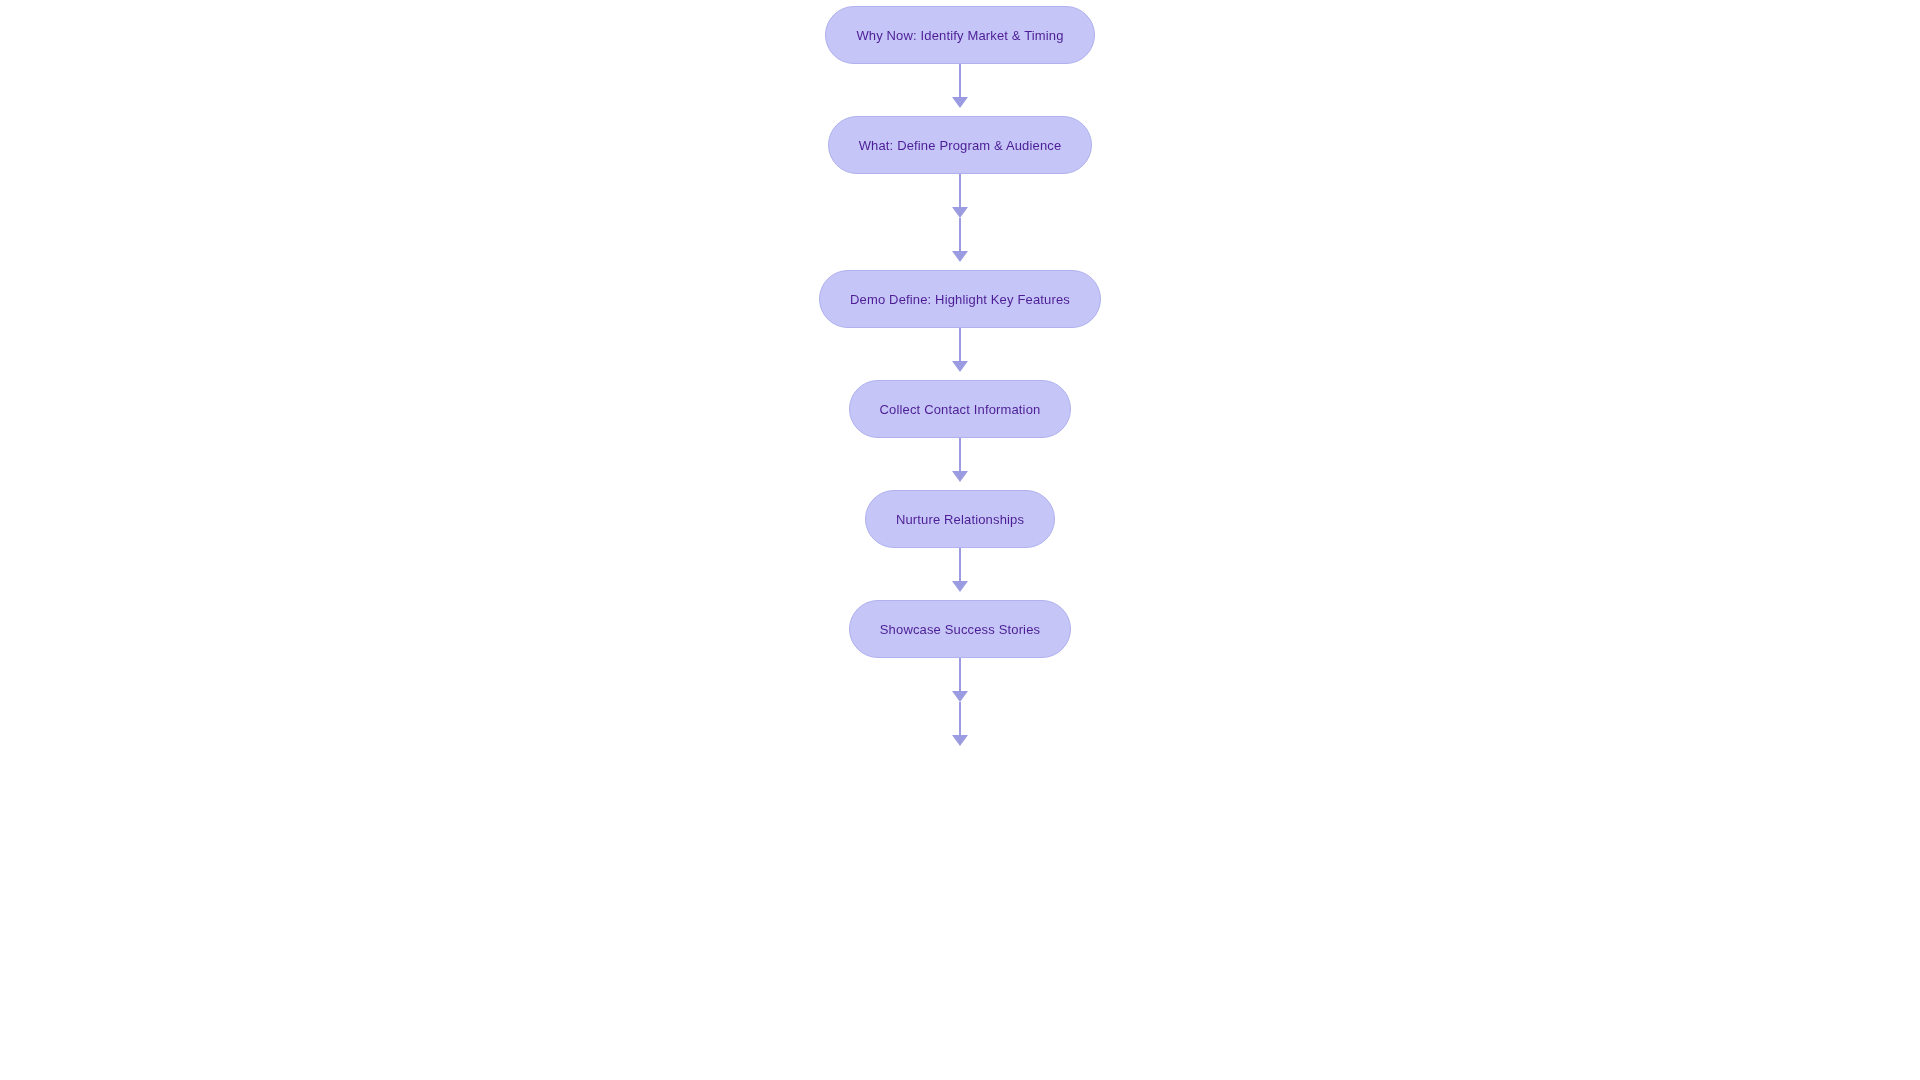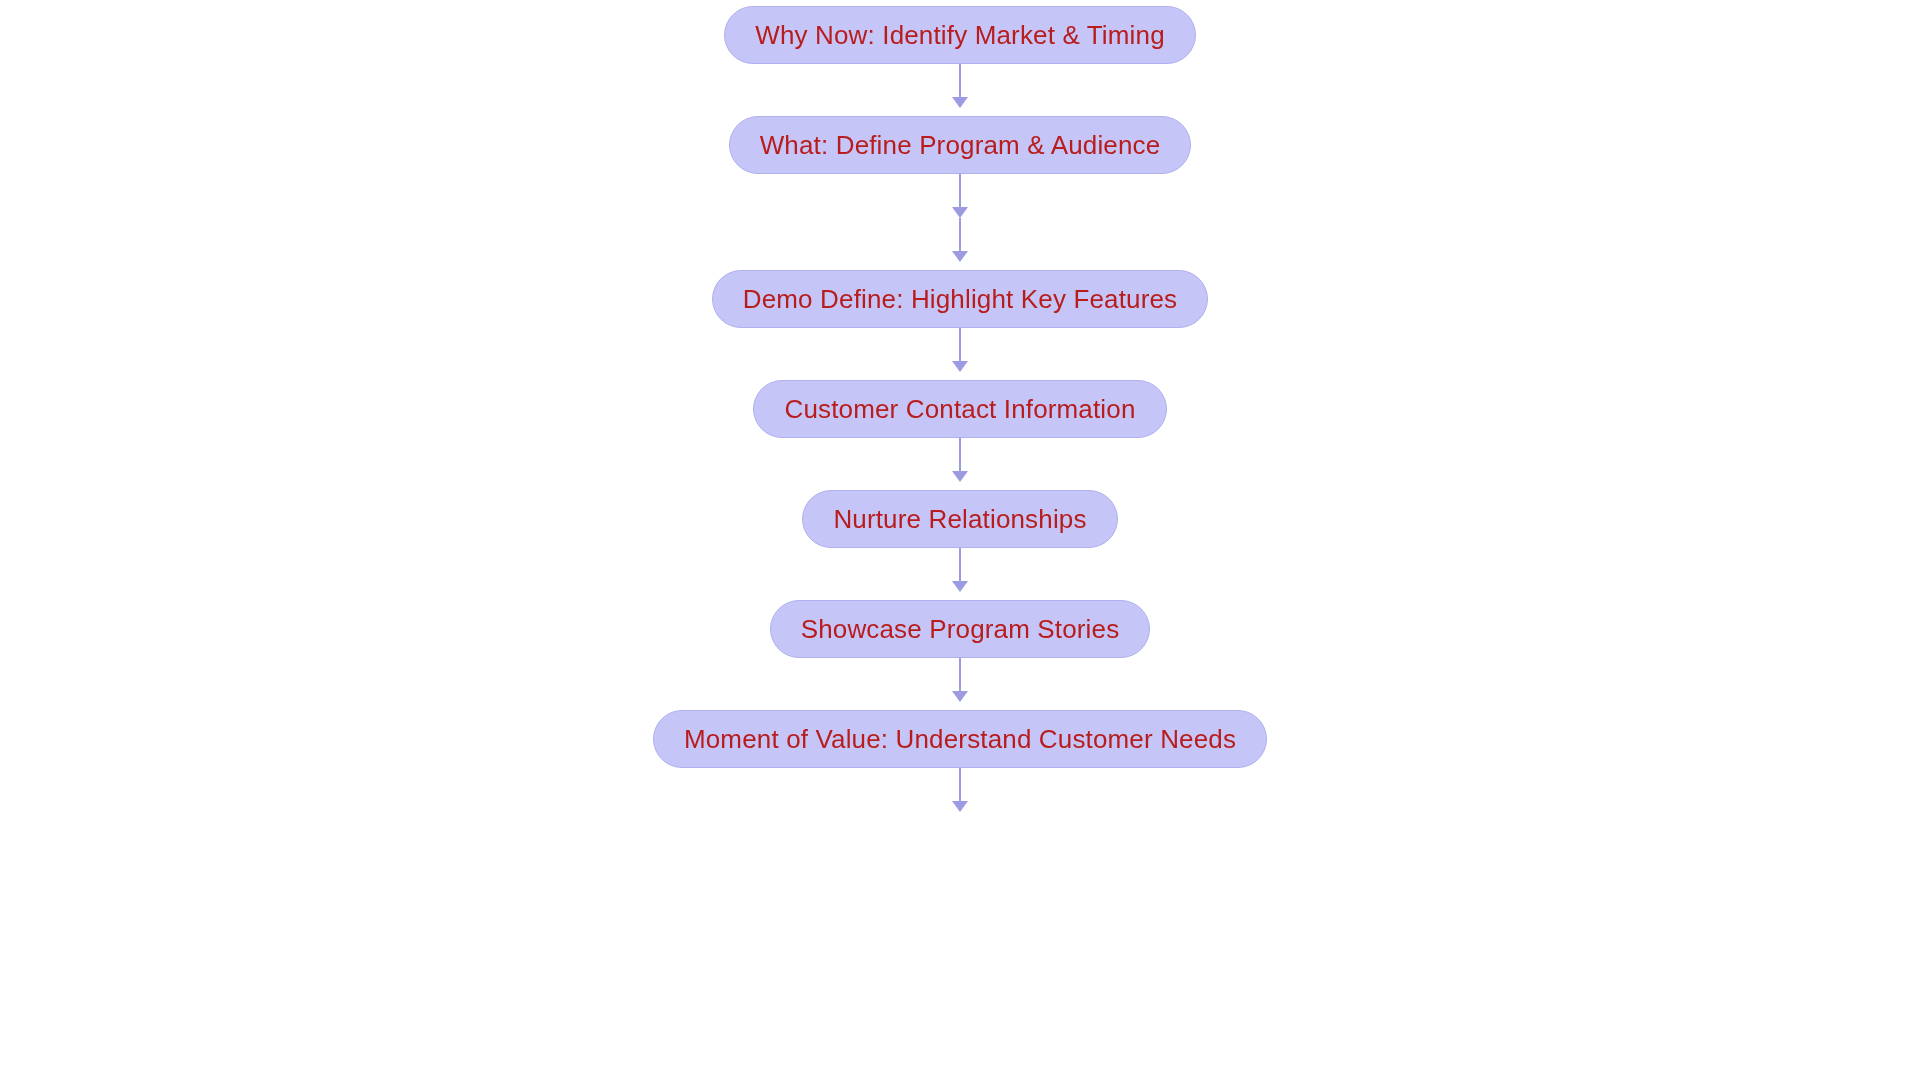--- a/index.html
+++ b/index.html
@@ -43,23 +43,23 @@
     background: #c5c6f7;
     border: 1px solid #b0b1ee;
     border-radius: 29px;
     padding: 0 30px;
     white-space: nowrap;
     z-index: 2;
     margin-top: 8px;
   }
 
   .flow-node-label {
-    font-size: 26px;
+    font-size: 13px;
     font-weight: 400;
-    color: #b91c1c;
+    color: #4c1d95;
     letter-spacing: 0.15px;
     line-height: 1;
     user-select: none;
   }
 
   .flow-connector {
     position: relative;
     width: 24px;
     height: 44px;
     display: flex;
@@ -117,49 +117,46 @@
     <div class="flow-node">
       <span class="flow-node-label">Demo Define: Highlight Key Features</span>
     </div>
 
     <div class="flow-connector">
       <div class="connector-line"></div>
       <div class="connector-arrowhead"></div>
     </div>
 
     <div class="flow-node">
-      <span class="flow-node-label">Customer Contact Information</span>
+      <span class="flow-node-label">Collect Contact Information</span>
     </div>
 
     <div class="flow-connector">
       <div class="connector-line"></div>
       <div class="connector-arrowhead"></div>
     </div>
 
     <div class="flow-node">
       <span class="flow-node-label">Nurture Relationships</span>
     </div>
 
     <div class="flow-connector">
       <div class="connector-line"></div>
       <div class="connector-arrowhead"></div>
     </div>
 
     <div class="flow-node">
-      <span class="flow-node-label">Showcase Program Stories</span>
+      <span class="flow-node-label">Showcase Success Stories</span>
     </div>
 
     <div class="flow-connector">
       <div class="connector-line"></div>
       <div class="connector-arrowhead"></div>
     </div>
 
-    <div class="flow-node">
-      <span class="flow-node-label">Moment of Value: Understand Customer Needs</span>
-    </div>
 
     <div class="flow-connector">
       <div class="connector-line"></div>
       <div class="connector-arrowhead"></div>
     </div>
 
 
   </div>
 </div>
 

